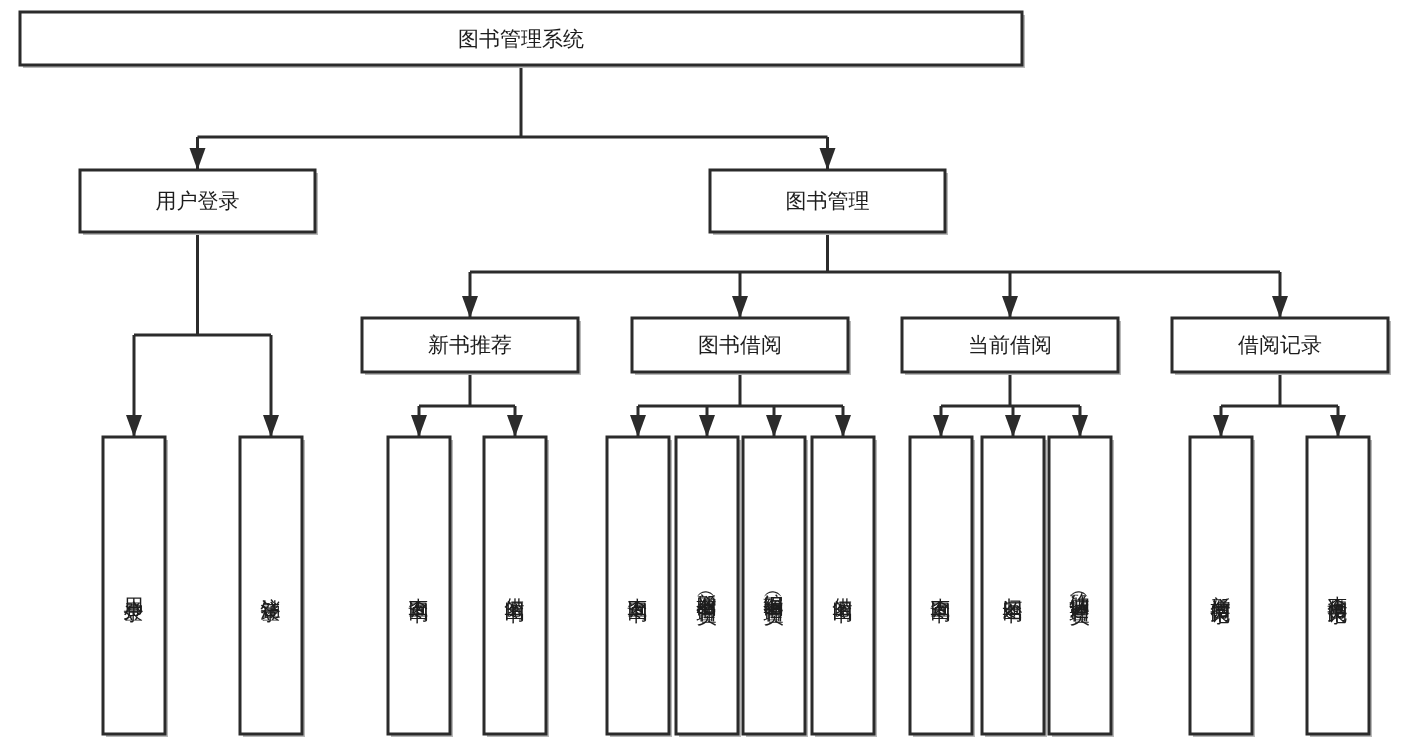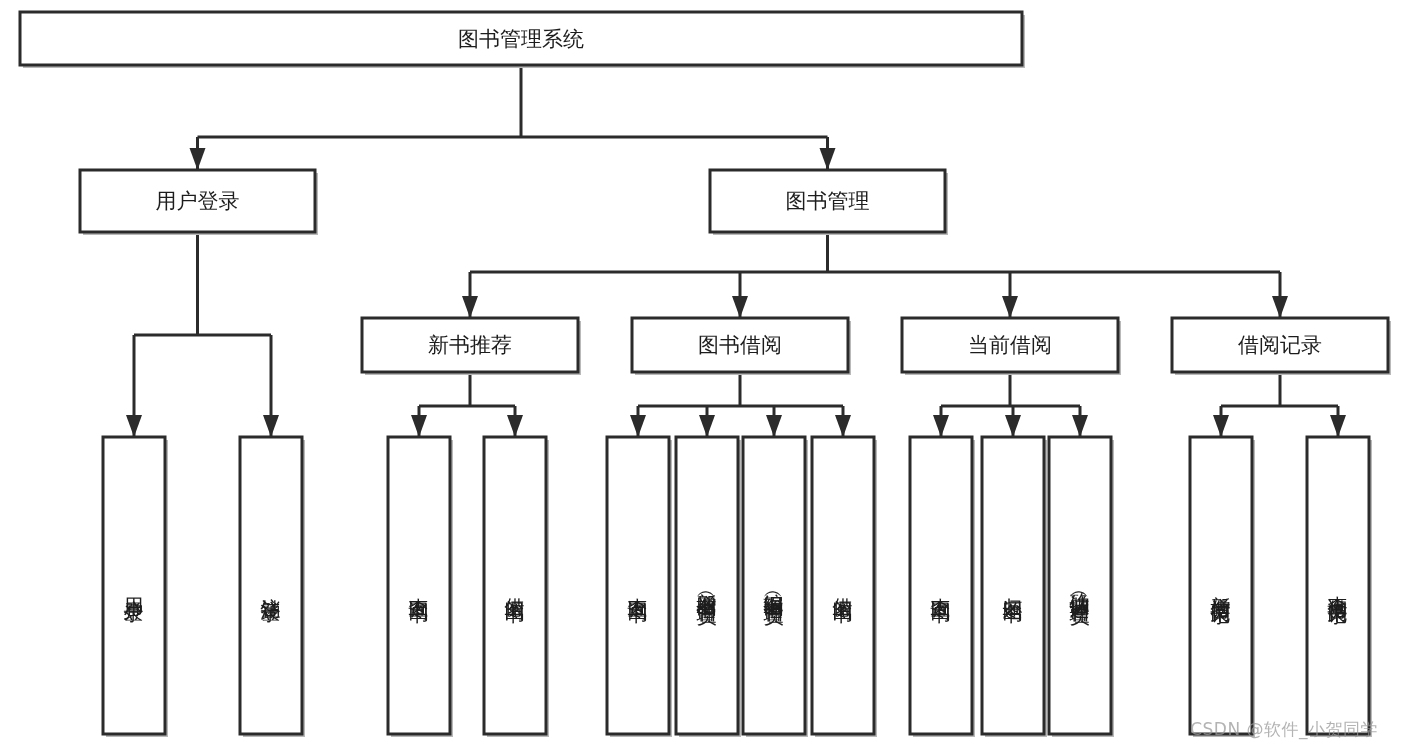--- a/index.html
+++ b/index.html
@@ -203,15 +203,14 @@
       <div class="leaf-label-v" style="left: 676px; top: 437px; width: 62px; height: 297px;">新增图书（管理员）</div>
       <div class="leaf-label-v" style="left: 743px; top: 437px; width: 62px; height: 297px;">编辑图书（管理员）</div>
       <div class="leaf-label-v" style="left: 812px; top: 437px; width: 62px; height: 297px;">借阅图书</div>
       <div class="leaf-label-v" style="left: 910px; top: 437px; width: 62px; height: 297px;">查询图书</div>
       <div class="leaf-label-v" style="left: 982px; top: 437px; width: 62px; height: 297px;">归还图书</div>
       <div class="leaf-label-v" style="left: 1049px; top: 437px; width: 62px; height: 297px;">确认归还（管理员）</div>
       <div class="leaf-label-v" style="left: 1190px; top: 437px; width: 62px; height: 297px;">新增借阅记录</div>
       <div class="leaf-label-v" style="left: 1307px; top: 437px; width: 62px; height: 297px;">查询借阅记录</div>
     </div>
 
-  <div class="watermark">CSDN @软件_小贺同学</div>
 
 </div>
 
 </body></html>

